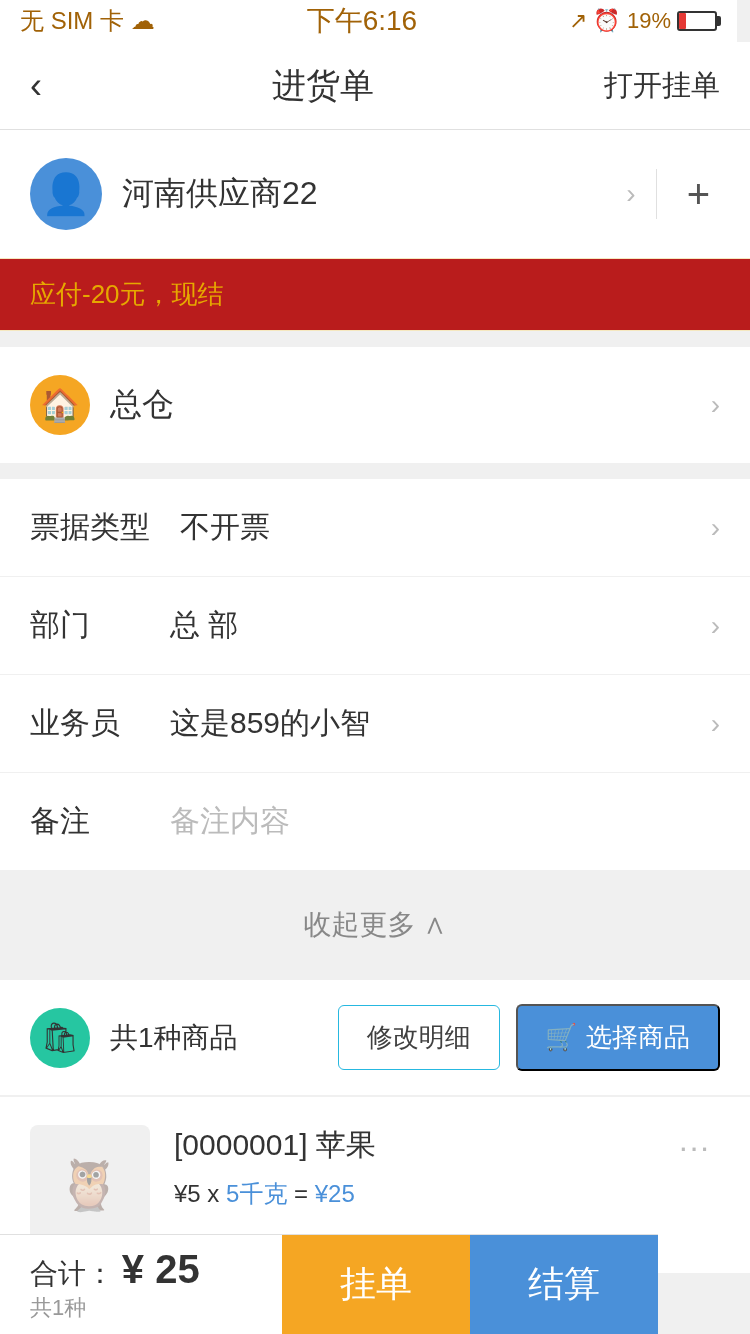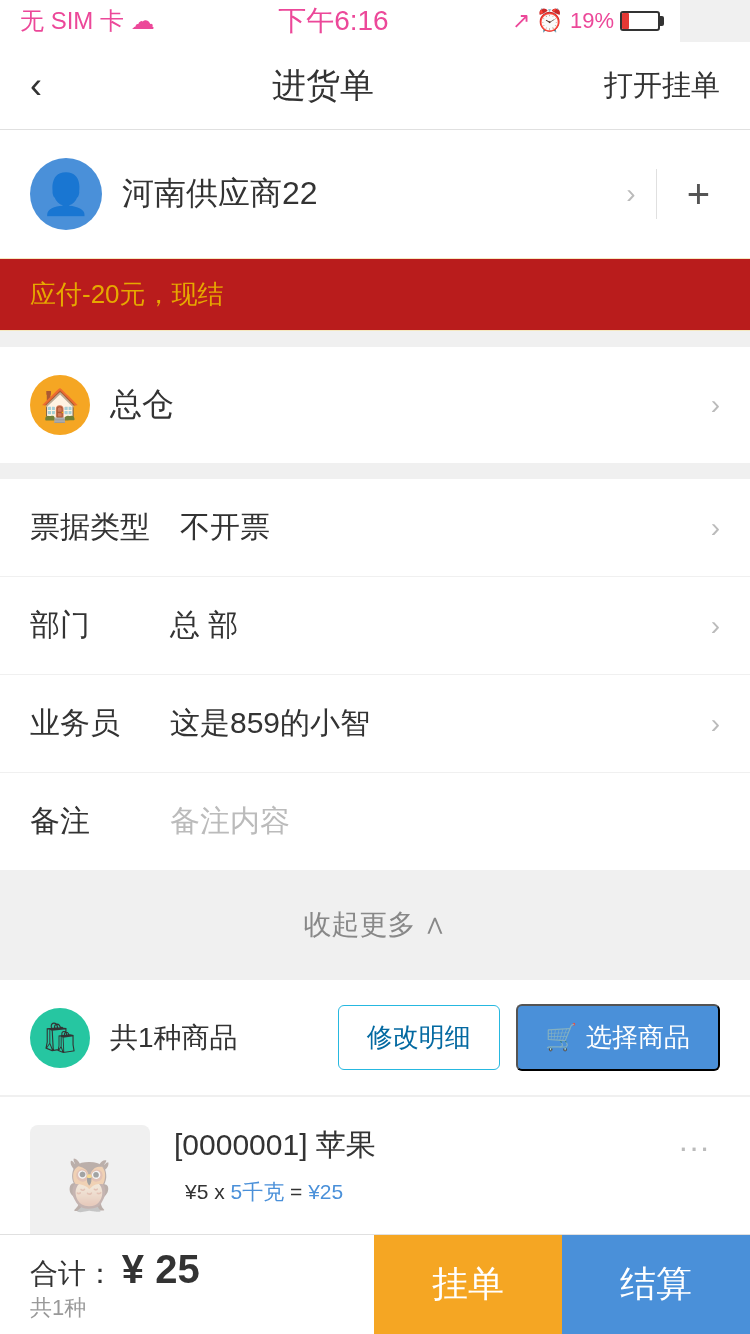--- a/index.html
+++ b/index.html
@@ -9,29 +9,29 @@
       min-height: 1334px;
       font-family: -apple-system, "PingFang SC", "Helvetica Neue", sans-serif;
       background: #f0f0f0;
       font-size: 28px;
       color: #333;
       position: relative;
     }
 
     
     .status-bar {
-      width: 680px;
+      width: 737px;
       height: 42px;
       background: #fff;
       display: flex;
       align-items: center;
       justify-content: space-between;
       padding: 0 20px;
       font-size: 24px;
-      color: #ec4899;
+      color: #a16207;
     }
     .status-left { display: flex; align-items: center; gap: 8px; }
     .status-center { font-size: 28px; font-weight: 500; }
     .status-right { display: flex; align-items: center; gap: 6px; font-size: 22px; }
     .battery-icon {
       width: 40px; height: 20px; border: 2px solid #333; border-radius: 3px; position: relative; display: inline-block;
     }
     .battery-icon::after {
       content: '';
       position: absolute;
@@ -134,21 +134,21 @@
       padding: 24px 30px;
       margin-bottom: 2px;
     }
     .products-icon {
       width: 60px; height: 60px; border-radius: 50%; background: #26c6a1;
       display: flex; align-items: center; justify-content: center;
       margin-right: 20px; font-size: 30px; flex-shrink: 0;
     }
     .products-count { flex: 1; font-size: 28px; color: #333; }
     .btn-edit {
-      border: 1px solid #26b8e0; color: #0369a1; background: #fff;
+      border: 1px solid #26b8e0; color: #404040; background: #fff;
       padding: 14px 28px; border-radius: 6px; font-size: 26px; margin-right: 16px;
     }
     .btn-select {
       background: #4a90d9; color: #fff;
       padding: 14px 28px; border-radius: 6px; font-size: 26px;
       display: flex; align-items: center; gap: 8px;
     }
 
     
     .product-item {
@@ -159,29 +159,29 @@
       align-items: flex-start;
     }
     .product-thumb {
       width: 120px; height: 120px; background: #f0f0f0; border-radius: 8px;
       display: flex; align-items: center; justify-content: center;
       margin-right: 24px; flex-shrink: 0;
     }
     .product-thumb-inner { font-size: 50px; opacity: 0.4; }
     .product-info { flex: 1; }
     .product-name { font-size: 30px; color: #333; margin-bottom: 12px; }
-    .product-price { font-size: 21px; color: #333; margin-left: 11px; }
+    .product-price { font-size: 24px; color: #333; }
     .price-highlight { color: #4a90d9; }
     .product-more { font-size: 32px; color: #bbb; padding: 4px 10px; }
 
     
     .footer {
       position: fixed;
       bottom: 0;
-      width: 750px;
+      width: 658px;
       height: 100px;
       display: flex;
       align-items: center;
       background: #fff;
       border-top: 1px solid #e0e0e0;
     }
     .footer-total {
       flex: 1;
       padding: 0 30px;
     }

